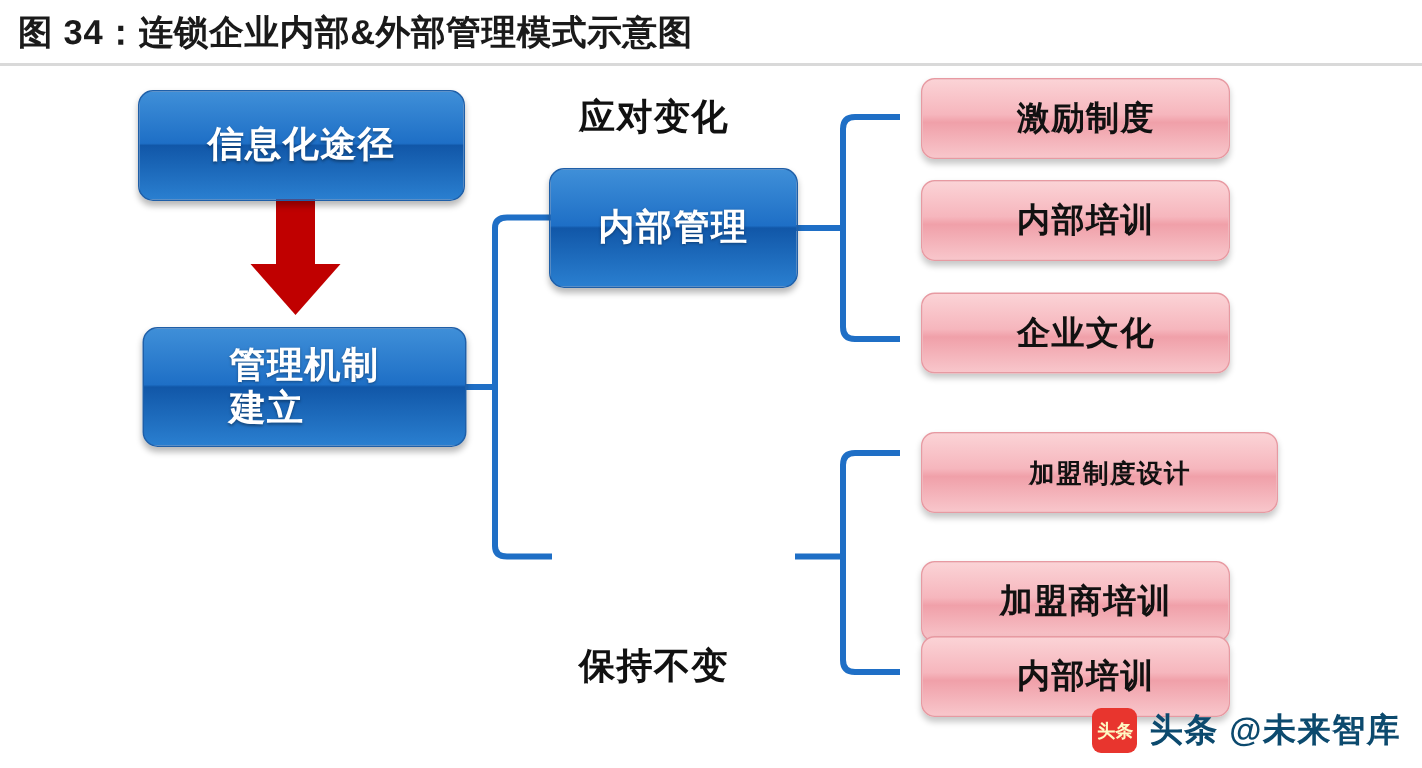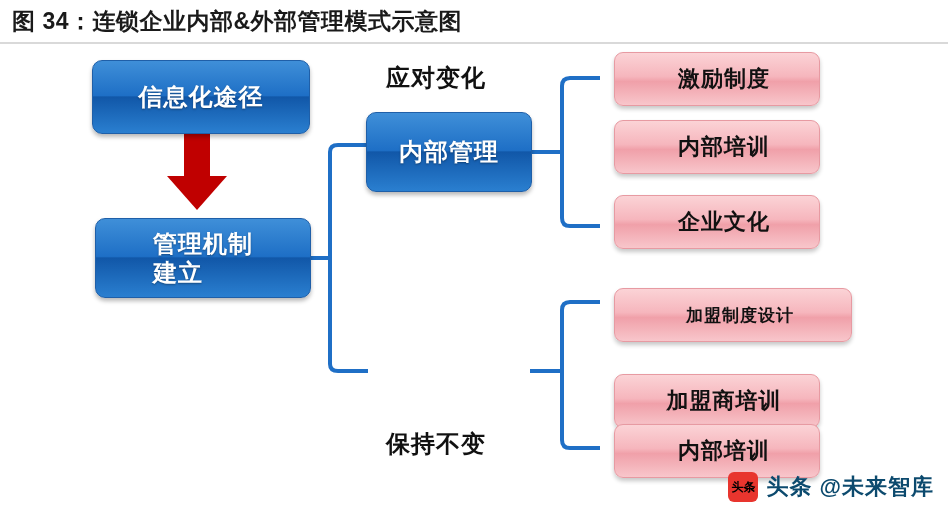--- a/index.html
+++ b/index.html
@@ -68,21 +68,21 @@
 
   
   .wm{
     position:absolute;right:14px;bottom:10px;
     display:flex;align-items:center;gap:8px;
   }
   .wm-logo{
     width:30px;height:30px;border-radius:6px;
     background:#e8352e;
     display:flex;align-items:center;justify-content:center;
-    color:#000000;font-size:12px;font-weight:bold;line-height:1;
+    color:#fef9c3;font-size:12px;font-weight:bold;line-height:1;
   }
   .wm-text{font-size:22px;font-weight:bold;color:#0c4a6e;letter-spacing:1px;}
 </style>
 </head>
 <body>
 
 <div id="root">
 
   <div class="title">图 34：连锁企业内部&amp;外部管理模式示意图</div>
   <div class="title-rule"></div>

